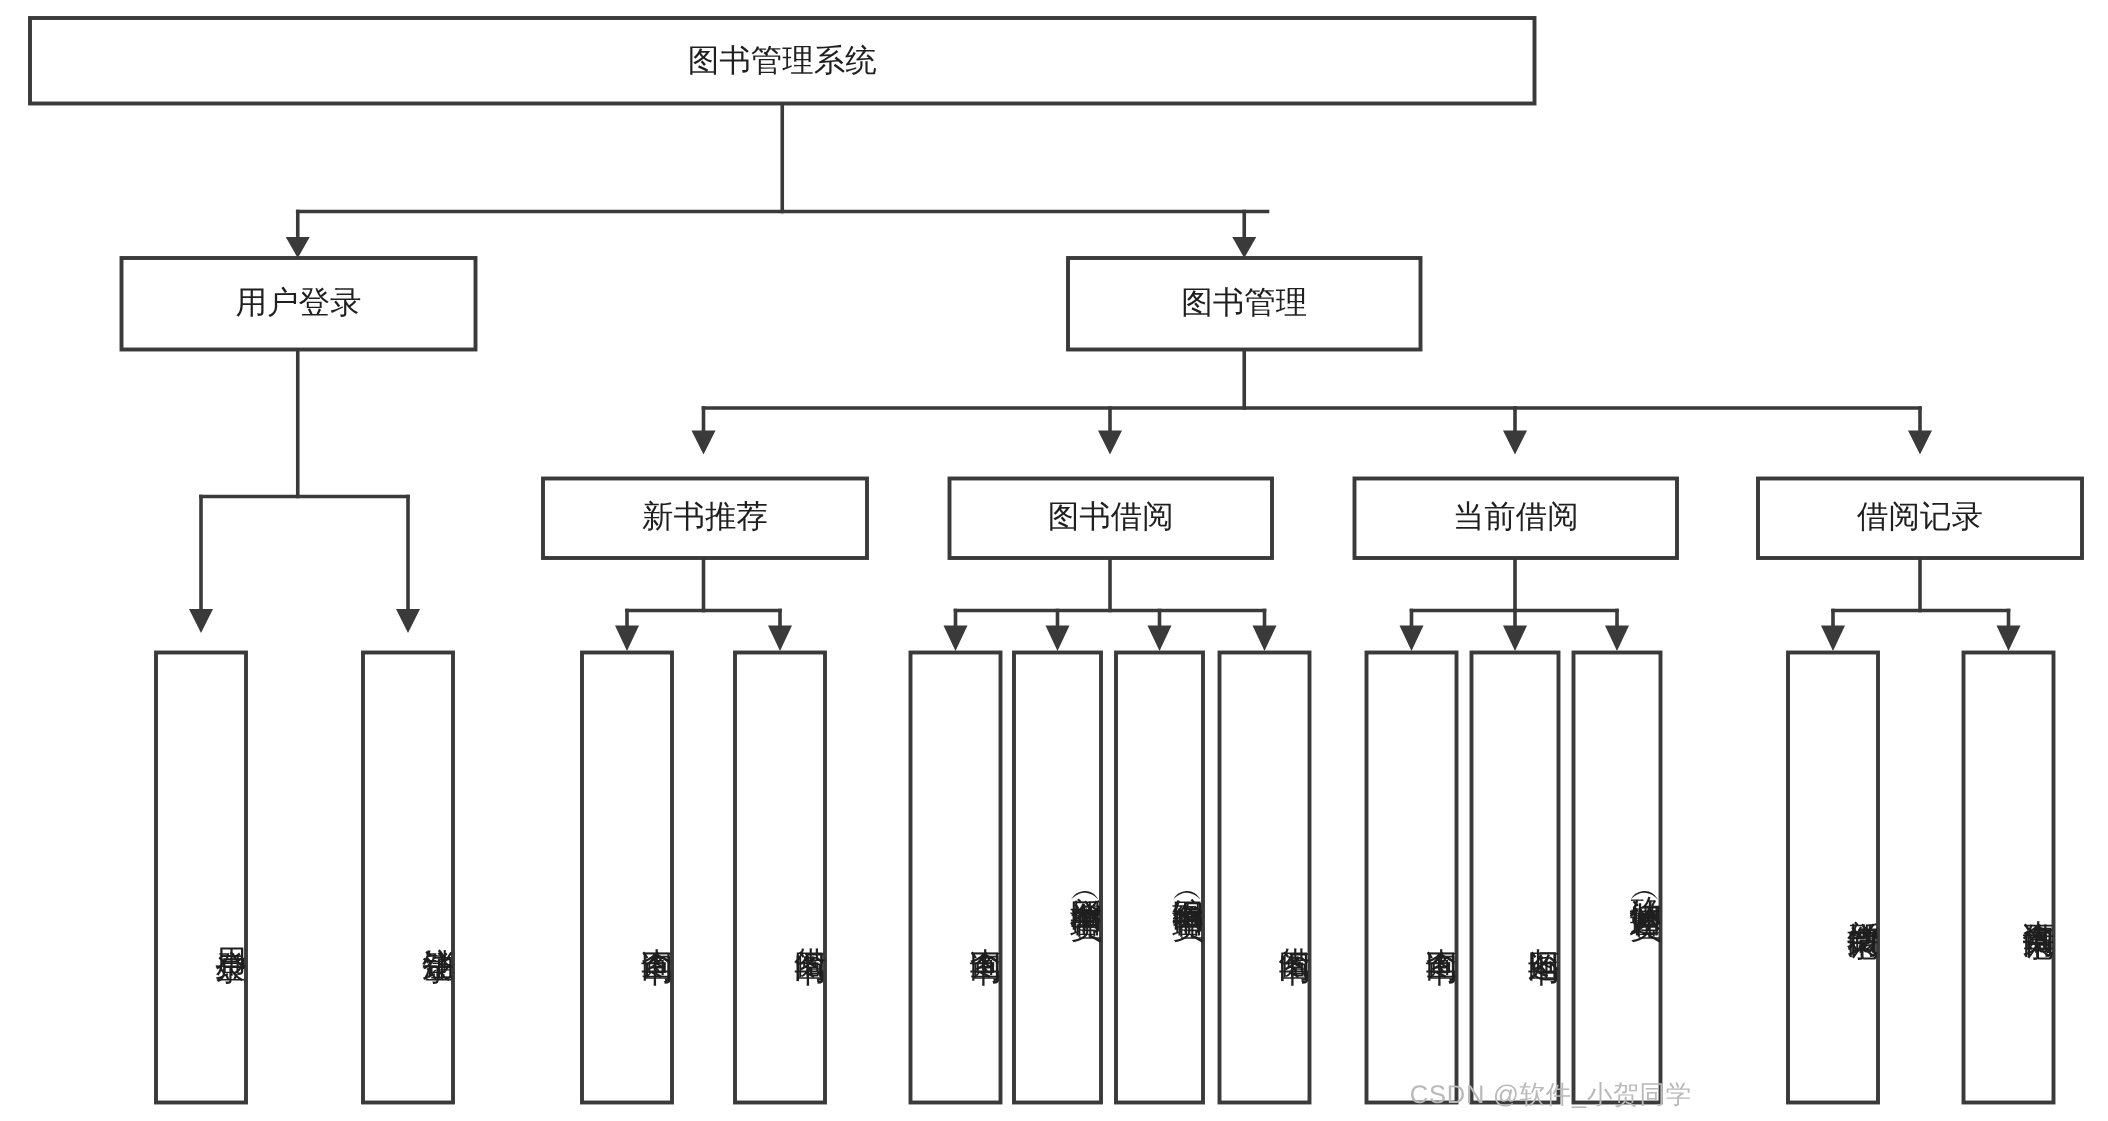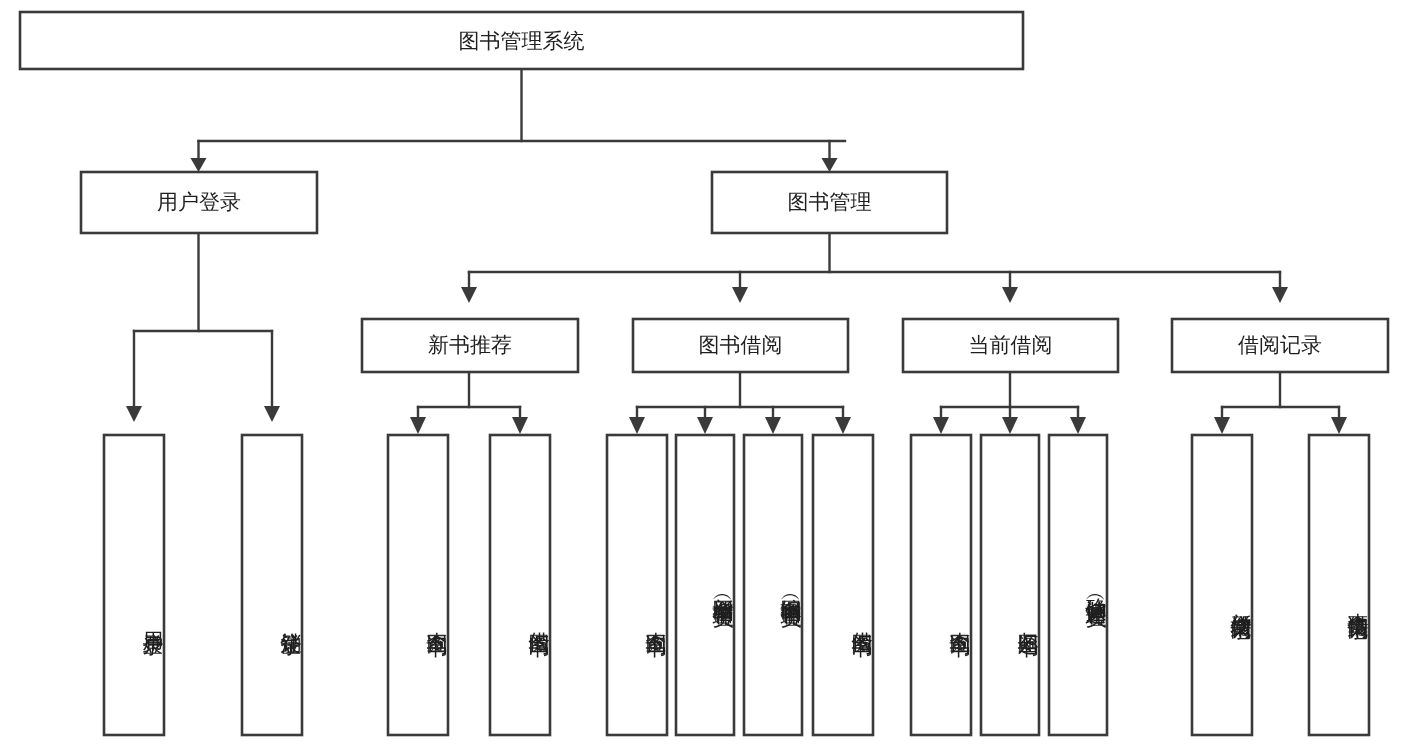--- a/index.html
+++ b/index.html
@@ -243,14 +243,15 @@
   <div class="leaf-label" style="left:607px; top:505px; width:60px; height:225px;">查询图书</div>
   <div class="leaf-label" style="left:676px; top:445px; width:58px; height:285px;">新增图书（管理员）</div>
   <div class="leaf-label" style="left:744px; top:445px; width:58px; height:285px;">编辑图书（管理员）</div>
   <div class="leaf-label" style="left:813px; top:505px; width:60px; height:225px;">借阅图书</div>
   <div class="leaf-label" style="left:911px; top:505px; width:60px; height:225px;">查询图书</div>
   <div class="leaf-label" style="left:981px; top:505px; width:58px; height:225px;">归还图书</div>
   <div class="leaf-label" style="left:1049px; top:445px; width:58px; height:285px;">确认归还（管理员）</div>
   <div class="leaf-label" style="left:1192px; top:470px; width:60px; height:260px;">新增借阅记录</div>
   <div class="leaf-label" style="left:1309px; top:470px; width:60px; height:260px;">查询借阅记录</div>
 
+  <div class="watermark">CSDN @软件_小贺同学</div>
 
 </div>
 
 </body></html>

